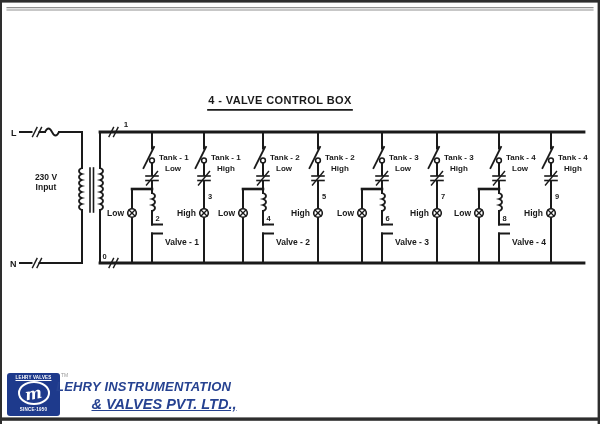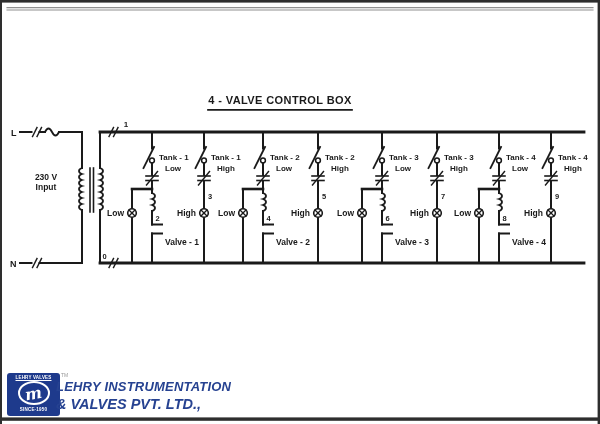--- a/index.html
+++ b/index.html
@@ -10,22 +10,22 @@
         border-radius:3px;color:#fff;text-align:center;box-sizing:border-box;}
   .logo-top{font-size:4.5px;font-weight:bold;letter-spacing:.2px;padding-top:2px;text-decoration:underline;}
   .logo-emblem{width:32px;height:24px;border:2px solid #fff;border-radius:50%;margin:1px auto 0;
         line-height:21px;box-sizing:border-box;}
   .logo-m{font-style:italic;font-weight:bold;font-size:16px;color:#fff;display:inline-block;
         transform:rotate(-10deg);font-family:"DejaVu Serif",serif;}
   .logo-bottom{font-size:4.5px;font-weight:bold;margin-top:2px;letter-spacing:.2px;}
   .tm{position:absolute;left:61px;top:372px;font-size:5px;color:#999;}
   .co1{position:absolute;left:56px;top:379px;font-size:13px;font-weight:bold;font-style:italic;
         color:var(--brand-blue);letter-spacing:.2px;white-space:nowrap;}
-  .co2{position:absolute;left:56px;top:396px;width:216px;text-align:left;font-size:14.5px;
-        font-weight:bold;font-style:italic;color:var(--brand-blue);white-space:nowrap;}
+  .co2{position:absolute;left:56px;top:396px;width:216px;text-align:center;font-size:14.5px;
+        font-weight:bold;font-style:italic;color:var(--brand-blue);white-space:nowrap;text-decoration:underline;}
 </style>
 </head>
 <body>
 
 <div class="page">
   <svg id="schematic" width="600" height="424" viewBox="0 0 600 424">
       <rect x="0" y="0" width="600" height="2.6" fill="#2e2e2e"></rect>
       <rect x="0" y="0" width="2" height="424" fill="#2e2e2e"></rect>
       <rect x="597.6" y="0" width="2.4" height="424" fill="#2e2e2e"></rect>
       <rect x="0" y="417.4" width="600" height="3.4" fill="#2e2e2e"></rect>

